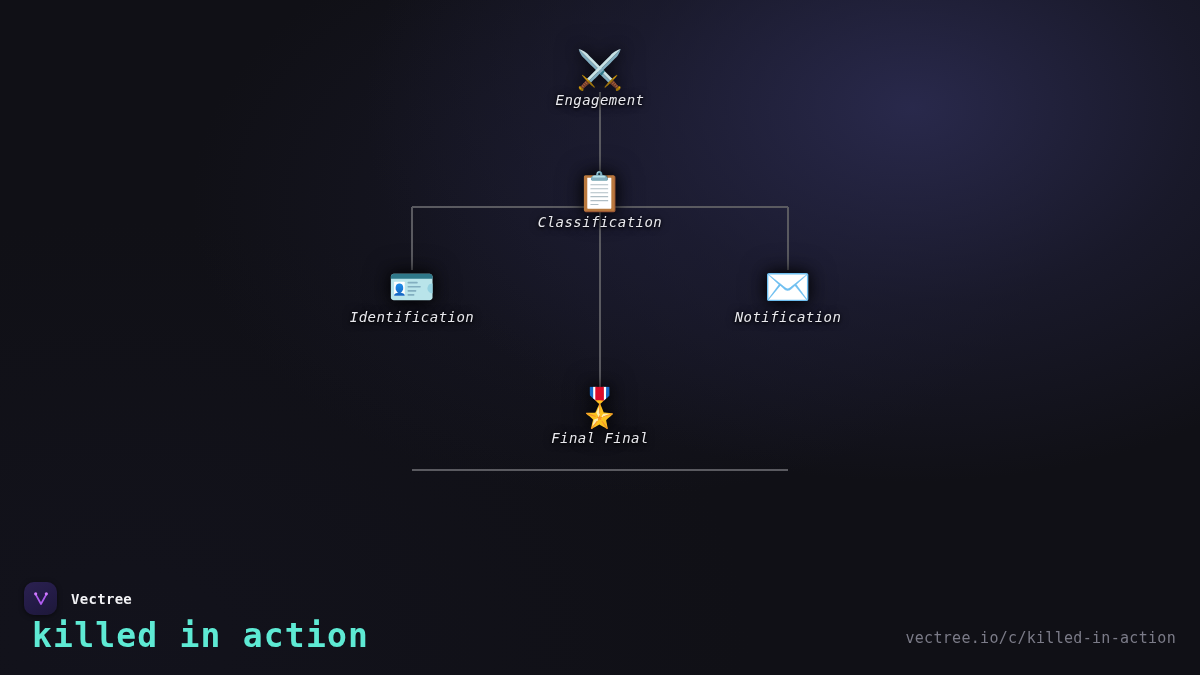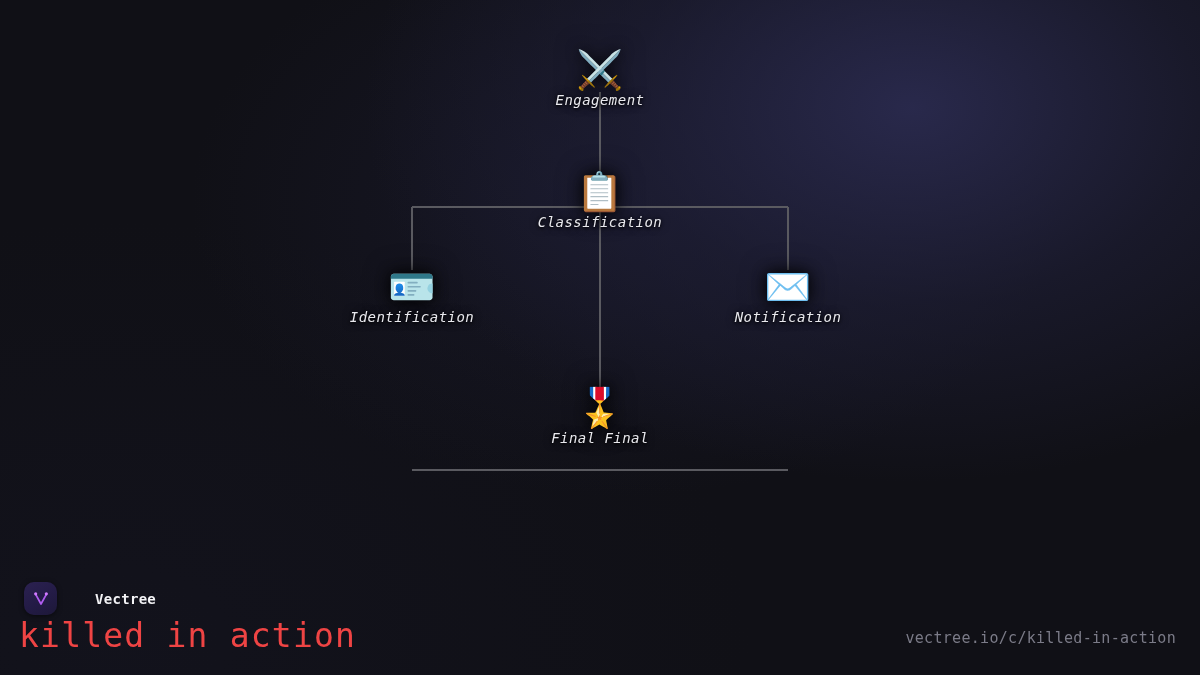--- a/index.html
+++ b/index.html
@@ -82,29 +82,28 @@
     background:linear-gradient(150deg,#2b2150 0%,#231b46 55%,#1d1838 100%);
     display:flex; align-items:center; justify-content:center;
     box-shadow:0 1px 5px rgba(0,0,0,0.55);
     flex:none;
   }
   .brand-name {
     font-size:14px;
     font-weight:bold;
     color:#f2f2f5;
     letter-spacing:0.3px;
-    margin-left:24px;
   }
 
   .headline {
     position:absolute;
-    left:19px; bottom:20px;
+    left:32px; bottom:20px;
     font-size:33px;
-    font-weight:normal;
-    color:#ef4444;
+    font-weight:bold;
+    color:#5eead4;
     letter-spacing:1.2px;
     white-space:nowrap;
   }
 
   .footer-url {
     position:absolute;
     right:24px; bottom:28px;
     font-size:15px;
     color:#7b7b88;
     letter-spacing:0.3px;

